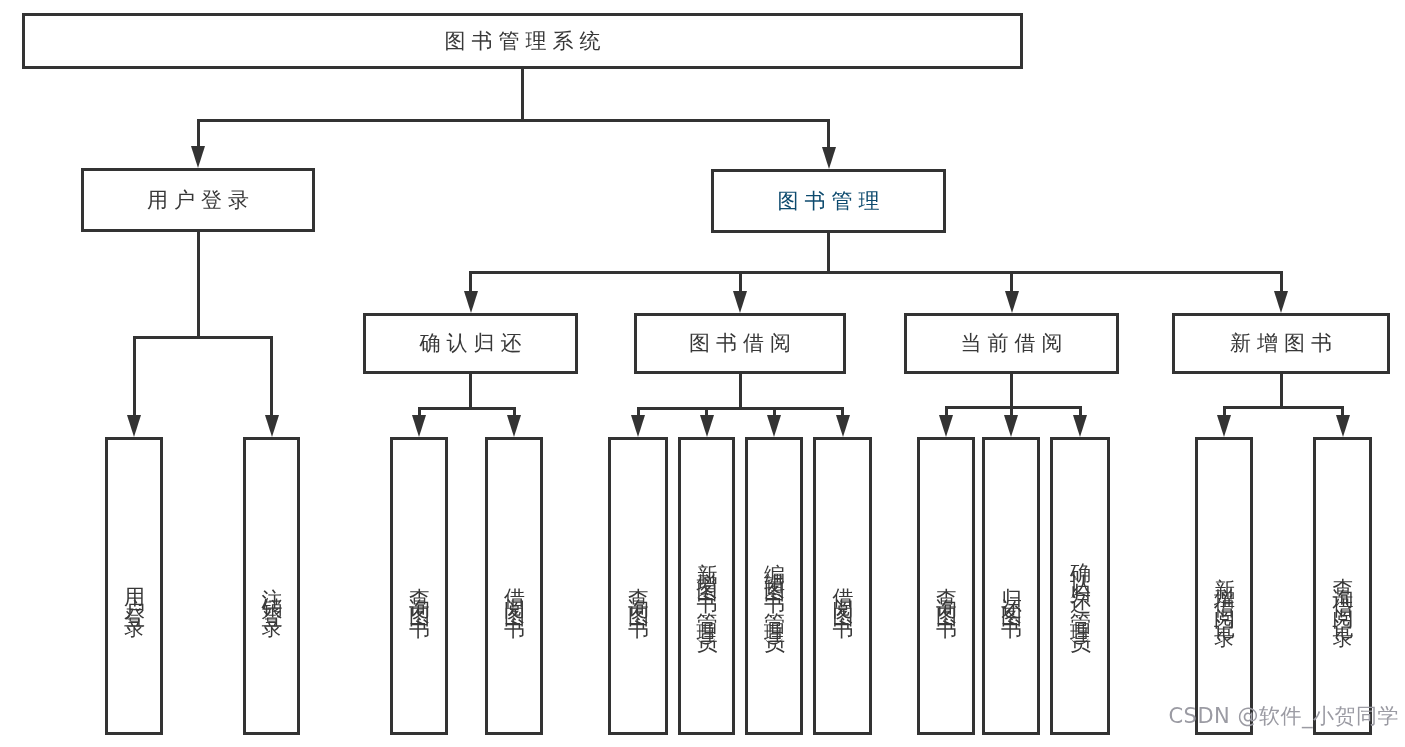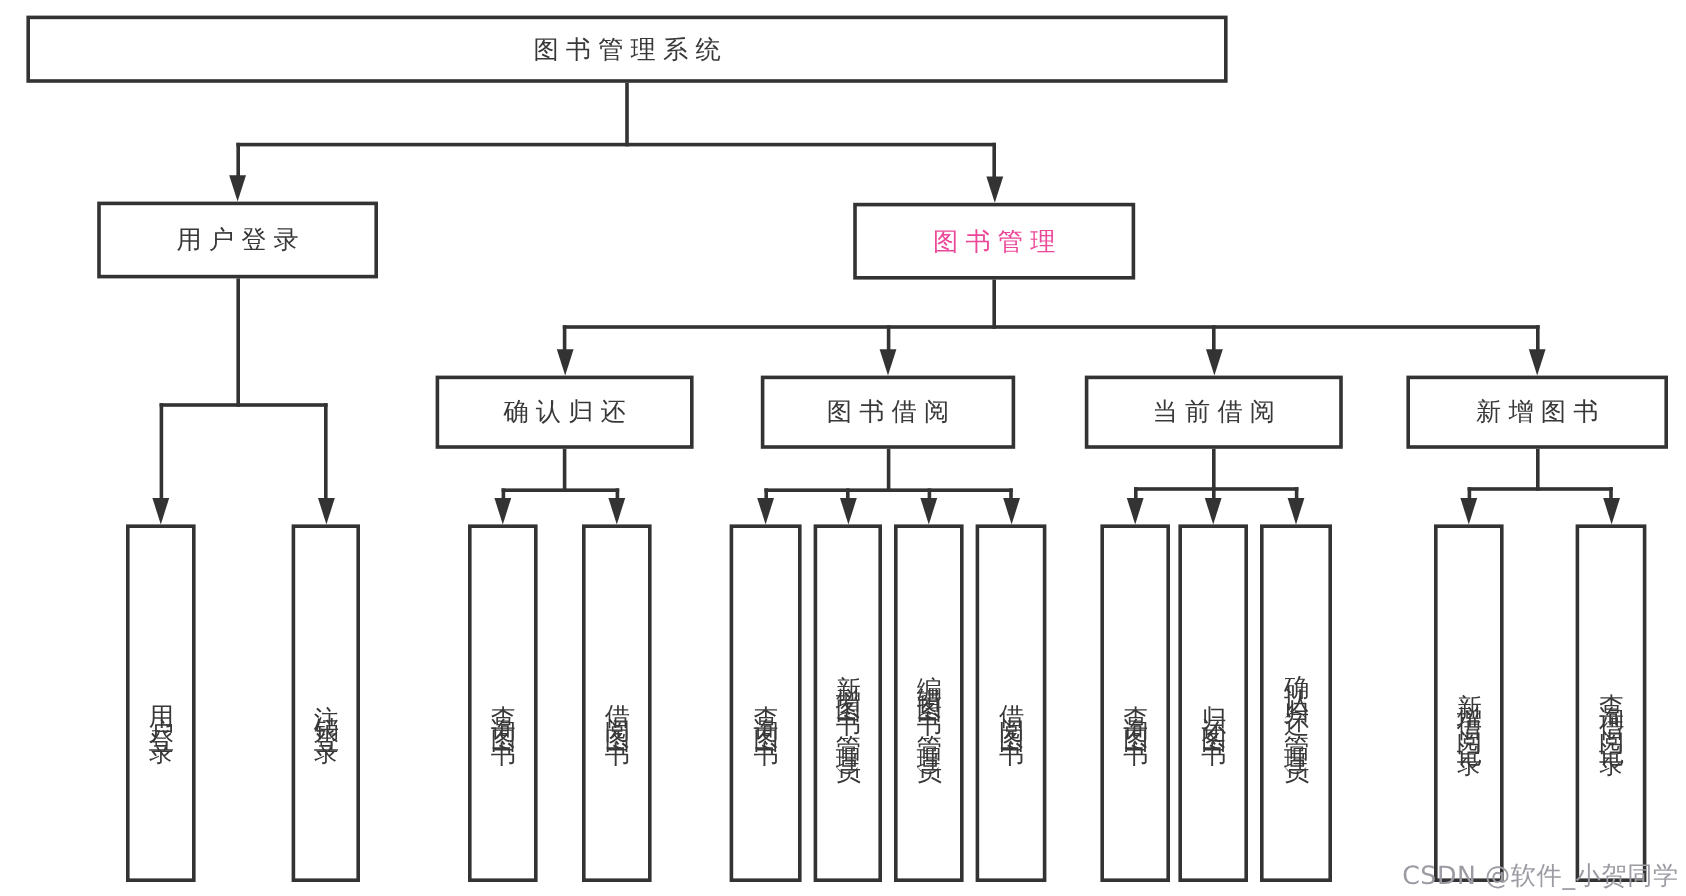--- a/index.html
+++ b/index.html
@@ -35,34 +35,34 @@
   .arrow{
     position:absolute;
     width:0;height:0;
     border-left:7px solid transparent;
     border-right:7px solid transparent;
     border-top:22px solid #333;
   }
   .watermark{
     position:absolute;
     right:6px;
-    bottom:3px;
+    bottom:17px;
     font-size:21px;
     letter-spacing:0.5px;
     z-index:10;
   }
 </style>
 </head>
 <body>
 
 <div class="stage" id="stage" style="background: rgb(255, 255, 255);">
   <div class="watermark" style="color: rgb(155, 155, 163);">CSDN @软件_小贺同学</div>
 <div class="node horizontal" style="left: 22px; top: 13px; width: 1001px; height: 56px; border-color: rgb(51, 51, 51); background: rgb(255, 255, 255); color: rgb(56, 56, 56);">图书管理系统</div>
     <div class="node horizontal" style="left: 81px; top: 168px; width: 234px; height: 64px; border-color: rgb(51, 51, 51); background: rgb(255, 255, 255); color: rgb(56, 56, 56);">用户登录</div>
-    <div class="node horizontal" style="left: 711px; top: 169px; width: 235px; height: 64px; border-color: rgb(51, 51, 51); background: rgb(255, 255, 255); color: #ec4899;">图书管理</div>
+    <div class="node horizontal" style="left: 711px; top: 169px; width: 235px; height: 64px; border-color: rgb(51, 51, 51); background: rgb(255, 255, 255); color: #0c4a6e;">图书管理</div>
     <div class="node horizontal" style="left: 363px; top: 313px; width: 215px; height: 61px; border-color: rgb(51, 51, 51); background: rgb(255, 255, 255); color: rgb(56, 56, 56);">确认归还</div>
     <div class="node horizontal" style="left: 634px; top: 313px; width: 212px; height: 61px; border-color: rgb(51, 51, 51); background: rgb(255, 255, 255); color: rgb(56, 56, 56);">图书借阅</div>
     <div class="node horizontal" style="left: 904px; top: 313px; width: 215px; height: 61px; border-color: rgb(51, 51, 51); background: rgb(255, 255, 255); color: rgb(56, 56, 56);">当前借阅</div>
     <div class="node horizontal" style="left: 1172px; top: 313px; width: 218px; height: 61px; border-color: rgb(51, 51, 51); background: rgb(255, 255, 255); color: rgb(56, 56, 56);">新增图书</div>
     <div class="node vertical" style="left: 105px; top: 437px; width: 58px; height: 298px; border-color: rgb(51, 51, 51); background: rgb(255, 255, 255); color: rgb(56, 56, 56);">用户登录</div>
     <div class="node vertical" style="left: 243px; top: 437px; width: 57px; height: 298px; border-color: rgb(51, 51, 51); background: rgb(255, 255, 255); color: rgb(56, 56, 56);">注销登录</div>
     <div class="node vertical" style="left: 390px; top: 437px; width: 58px; height: 298px; border-color: rgb(51, 51, 51); background: rgb(255, 255, 255); color: rgb(56, 56, 56);">查询图书</div>
     <div class="node vertical" style="left: 485px; top: 437px; width: 58px; height: 298px; border-color: rgb(51, 51, 51); background: rgb(255, 255, 255); color: rgb(56, 56, 56);">借阅图书</div>
     <div class="node vertical" style="left: 608px; top: 437px; width: 60px; height: 298px; border-color: rgb(51, 51, 51); background: rgb(255, 255, 255); color: rgb(56, 56, 56);">查询图书</div>
     <div class="node vertical" style="left: 678px; top: 437px; width: 57px; height: 298px; border-color: rgb(51, 51, 51); background: rgb(255, 255, 255); color: rgb(56, 56, 56);">新增图书（管理员）</div>

